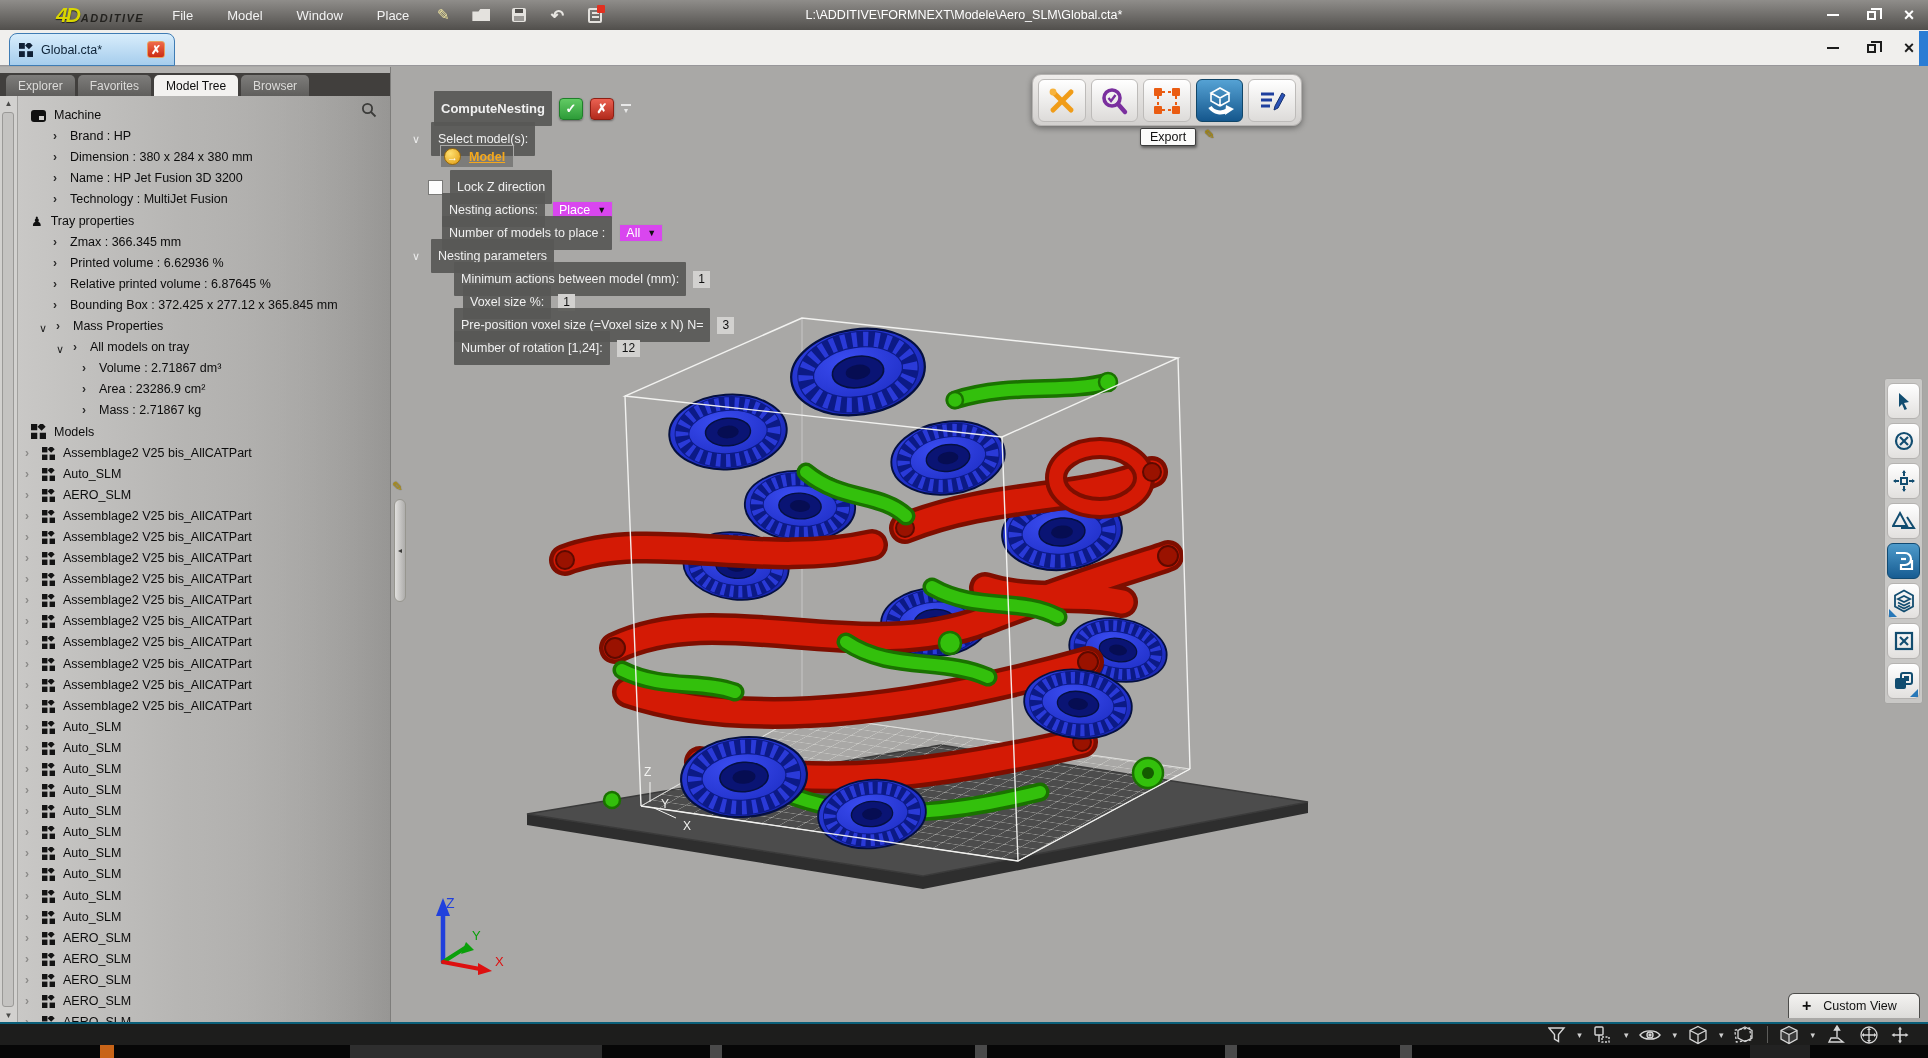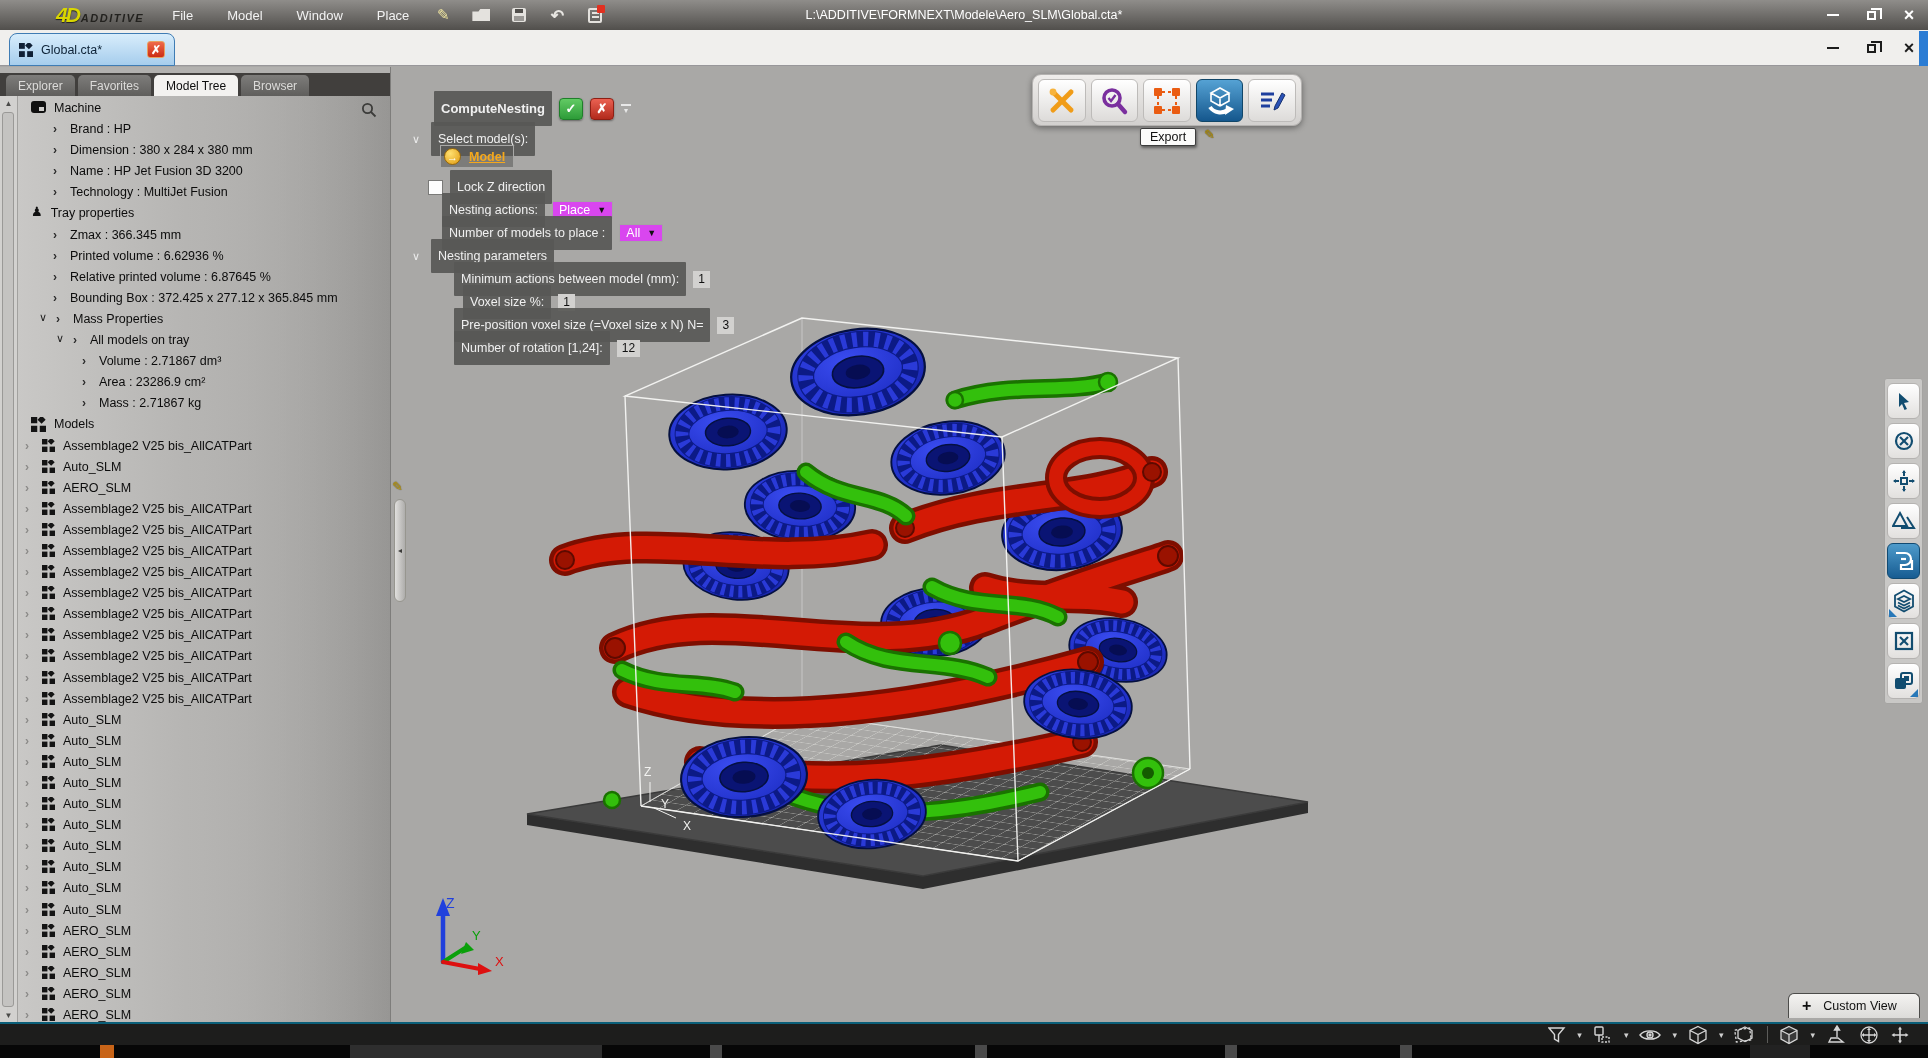--- a/index.html
+++ b/index.html
@@ -41,21 +41,21 @@
 .tabbar .winctl{color:#1c1c1c;height:36px}
 .bluestrip{position:absolute;right:0;top:31px;width:9px;height:35px;background:#2a7cd4}
 
 
 .panel{position:absolute;left:0;top:67px;width:391px;height:956px;background:#b2b1af;border-right:1px solid #7e7d7b;overflow:hidden}
 .ptabs{position:absolute;left:0;top:6px;right:0;height:23px;background:#413f3d;display:flex;align-items:flex-end;padding-left:6px;gap:3px}
 .ptab{height:21px;padding:0 12px;font-size:12px;color:#dcdbd9;background:linear-gradient(#7e7d7b,#5f5e5c);border-radius:5px 5px 0 0;display:flex;align-items:center;cursor:pointer}
 .ptab.active{background:#f3f2f0;color:#0d0d0d}
 .tree{position:absolute;left:18px;top:29px;right:0;bottom:0;background:linear-gradient(90deg,#c9c8c6,#b6b5b3 45%,#96959300 100%),linear-gradient(90deg,#bdbcba,#979694);font-size:12.5px;padding-top:5px;overflow:hidden}
 .search{position:absolute;top:35px;right:13px;cursor:pointer}
-.trow{display:flex;align-items:flex-start;height:21.1px;white-space:nowrap;cursor:default}
+.trow{display:flex;align-items:flex-end;height:21.1px;white-space:nowrap;cursor:default}
 .sp{display:inline-block;flex:none}
 .s0{width:7px}.s1{width:13px}.s2{width:35px}.s3{width:21px}.s4{width:38px}.s5{width:64px}
 .col{flex:none;width:17px;color:#1e1e1e;font-size:11px;line-height:10px}
 .arr{flex:none;width:17px;color:#2c2c2c;font-weight:bold;font-size:12px}
 .arr.dim{color:#8b8a88}
 .tico{flex:none;margin-right:8px;display:flex;align-items:center}
 .machico{width:15px;height:12px;background:#101010;border-radius:3px;position:relative}
 .machico:after{content:"";position:absolute;right:2px;bottom:2px;width:5px;height:4px;background:#cfcecc}
 .pawn{font-size:13px;color:#101010;line-height:12px}
 .modsvg{fill:#141414}

